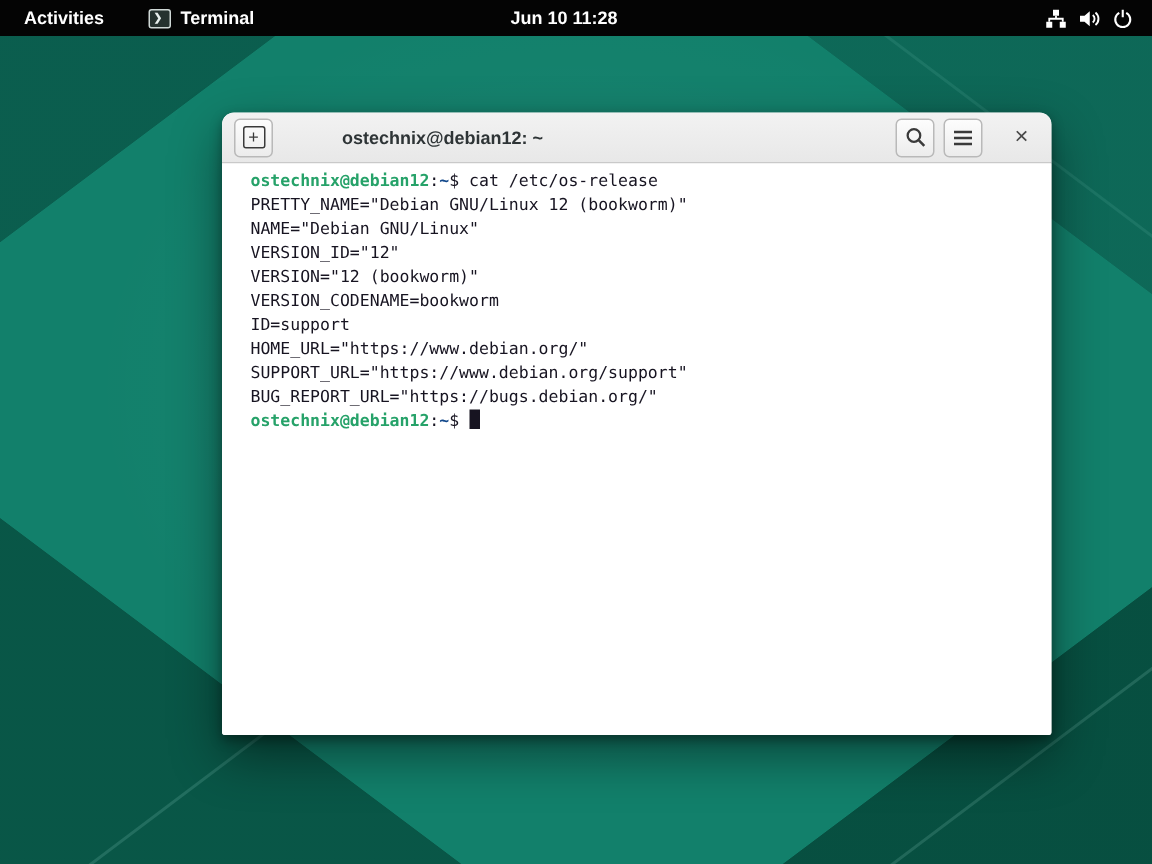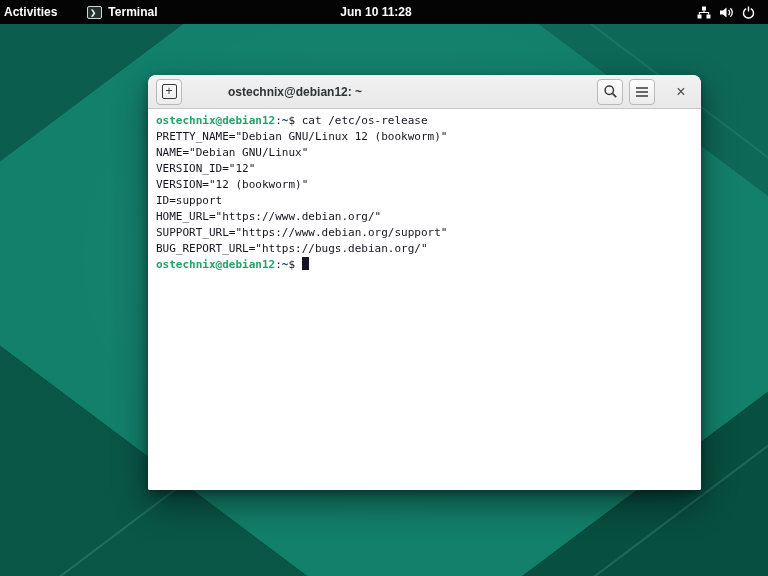--- a/index.html
+++ b/index.html
@@ -24,21 +24,21 @@
   .streak.s1 { width:560px; transform:rotate(-37deg); left:-80px; top:470px; }
   .streak.s2 { width:430px; transform:rotate(-37deg); left:400px; top:560px; }
   .streak.s3 { width:420px; transform:rotate(37deg);  left:430px; top:60px; opacity:.6; }
 
   
   .top-bar {
     position:absolute; left:0; top:0; width:768px; height:24px;
     background:#040404; color:#fff; display:flex; align-items:center;
     font-size:12px; font-weight:700; z-index:5;
   }
-  .tb-left { display:flex; align-items:center; gap:22px; padding-left:0; flex:1; }
+  .tb-left { display:flex; align-items:center; gap:22px; padding-left:12px; flex:1; }
   .tb-center { position:absolute; left:0; right:16px; text-align:center; pointer-events:none; }
   .tb-center button { pointer-events:auto; }
   .tb-right { display:flex; align-items:center; gap:2px; padding-right:10px; margin-left:auto; }
   .tb-item {
     background:none; border:none; color:#fff; font:inherit; cursor:default;
     display:flex; align-items:center; gap:6px; padding:2px 4px;
   }
   .app-ic {
     display:inline-flex; width:15px; height:13px; border:1px solid #cfd8d6;
     border-radius:2px; background:#26322f; align-items:flex-start; justify-content:flex-start;
@@ -75,21 +75,21 @@
     width:24px; height:24px; border:none; background:none; color:#4a4a4a;
     font-size:16px; line-height:1; cursor:default; margin-left:8px;
   }
   .plus-box {
     display:inline-block; width:15px; height:15px; border:1px solid #3a3a3a; border-radius:2px;
     font-size:12px; line-height:13px; text-align:center; font-weight:400; color:#3a3a3a;
   }
 
   
   .term-body {
-    flex:1; background:#ffffff; padding:4px 8px;
+    flex:1; background:#ffffff; padding:4px 19px;
     font-family:"DejaVu Sans Mono", monospace; font-size:11px; line-height:16px;
     color:#171421; cursor:text; overflow:hidden;
   }
   .term-line { white-space:pre; }
   .p-user { color:#26a269; font-weight:700; }
   .p-path { color:#12488b; font-weight:700; }
   .p-plain { color:#171421; }
   .cursor {
     display:inline-block; width:7px; height:13px; background:#171421;
     vertical-align:-2px;
@@ -168,20 +168,21 @@
         </button>
         <button class="hb-close">×</button>
       </div>
     </div>
     <div class="term-body">
         <div class="term-line"><span class="p-user">ostechnix@debian12</span><span class="p-plain">:</span><span class="p-path">~</span><span class="p-plain">$ </span><span class="p-plain">cat /etc/os-release</span></div>
         <div class="term-line">PRETTY_NAME="Debian GNU/Linux 12 (bookworm)"</div>
         <div class="term-line">NAME="Debian GNU/Linux"</div>
         <div class="term-line">VERSION_ID="12"</div>
         <div class="term-line">VERSION="12 (bookworm)"</div>
+        <div class="term-line">VERSION_CODENAME=bookworm</div>
         <div class="term-line">ID=support</div>
         <div class="term-line">HOME_URL="https://www.debian.org/"</div>
         <div class="term-line">SUPPORT_URL="https://www.debian.org/support"</div>
         <div class="term-line">BUG_REPORT_URL="https://bugs.debian.org/"</div>
         <div class="term-line"><span class="p-user">ostechnix@debian12</span><span class="p-plain">:</span><span class="p-path">~</span><span class="p-plain">$ </span><span class="cursor"></span></div>
       </div>
   </div>
 
 </div>
 

